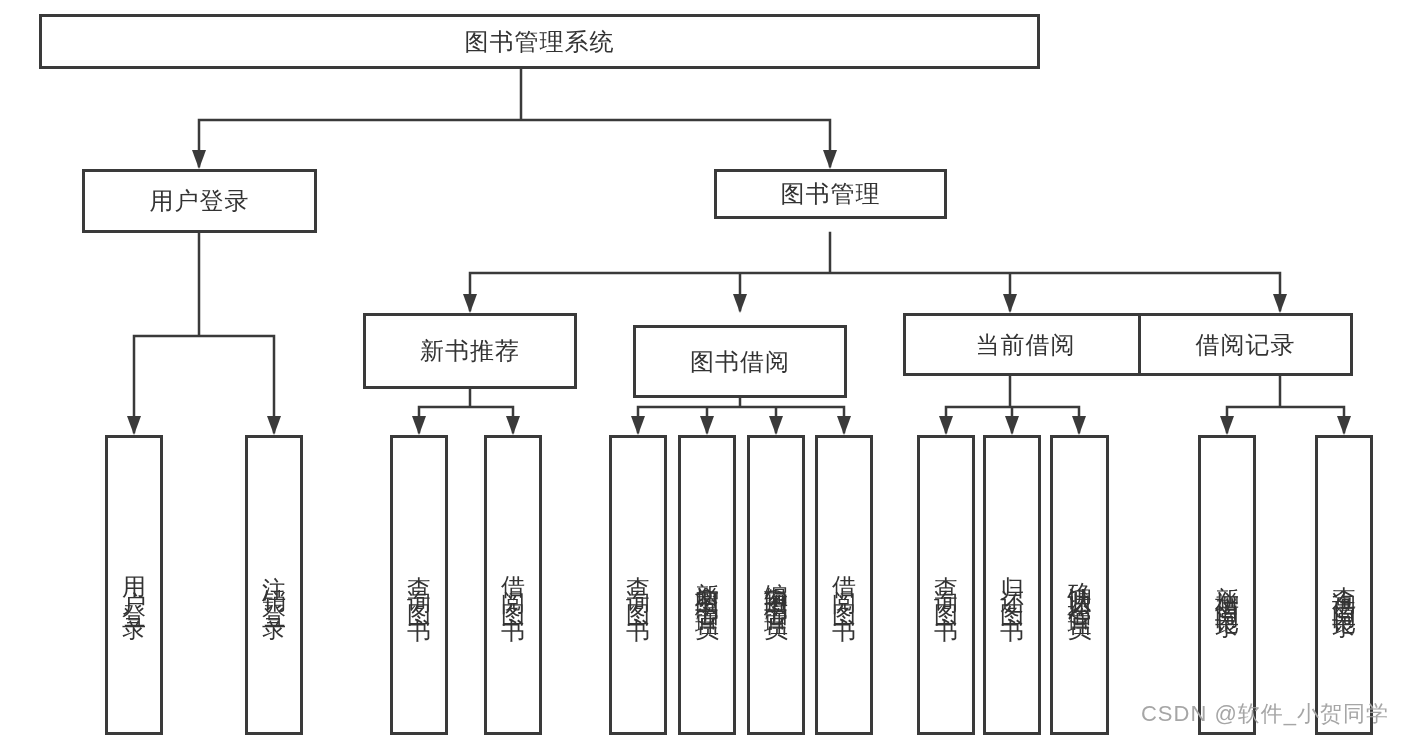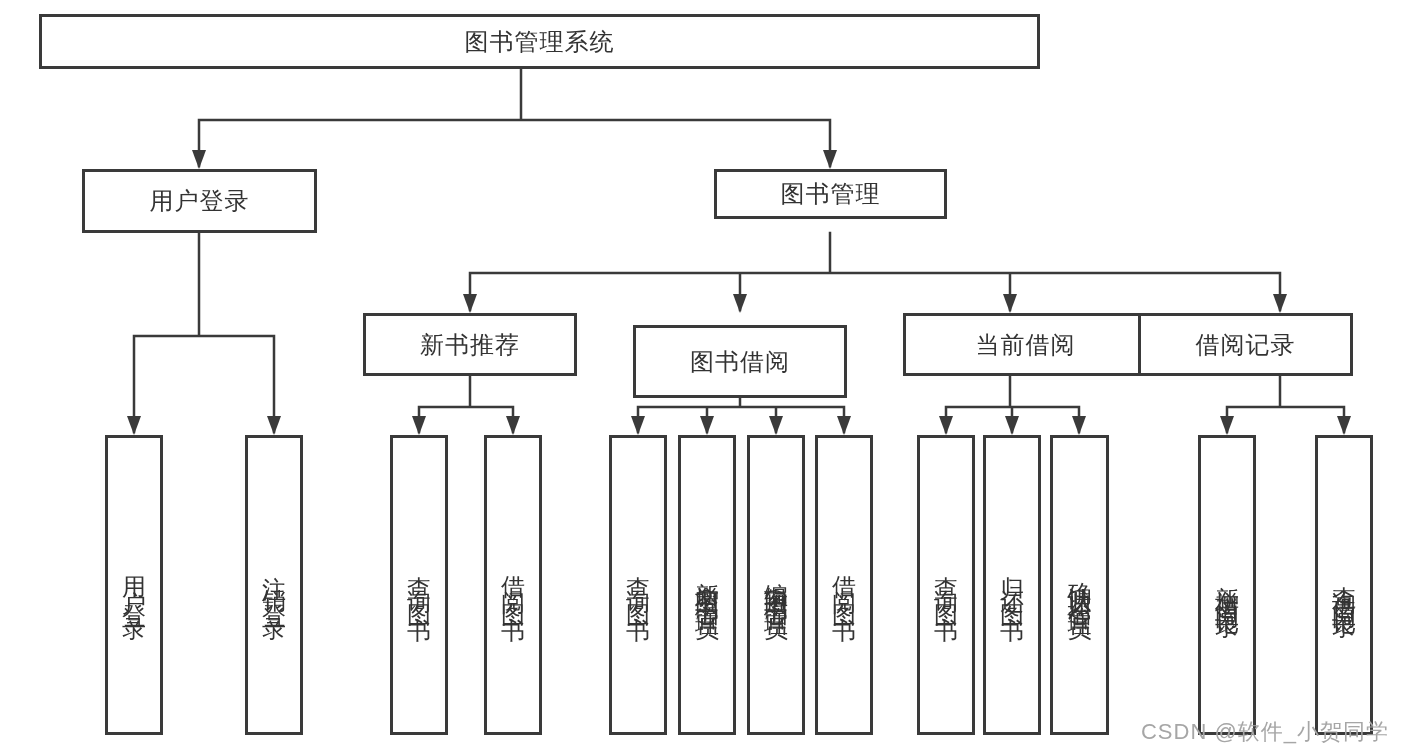--- a/index.html
+++ b/index.html
@@ -42,21 +42,21 @@
     writing-mode: vertical-rl;
     text-orientation: mixed;
     line-height: 1;
   }
   .ls-short { letter-spacing: 14px; }
   .ls-med   { letter-spacing: 6px;  }
   .ls-long  { letter-spacing: 5px;  }
   .watermark {
     position: absolute;
     right: 16px;
-    bottom: 0;
+    bottom: 18px;
     font-size: 22px;
     color: #a6a6a6;
     letter-spacing: 1px;
     z-index: 2;
     white-space: nowrap;
   }
 </style>
 </head>
 <body>
 
@@ -119,21 +119,21 @@
     <use href="#ah" transform="translate(1079,435)"></use>
     <use href="#ah" transform="translate(1227,435)"></use>
     <use href="#ah" transform="translate(1344,435)"></use>
   </svg>
 
   <div class="node" style="left:12px; top:14px; width:1001px; height:55px;margin-left:27px;">图书管理系统</div>
 
   <div class="node" style="left:82px; top:169px; width:235px; height:64px;">用户登录</div>
   <div class="node" style="left:714px; top:169px; width:233px; height:50px;">图书管理</div>
 
-  <div class="node" style="left:363px; top:313px; width:214px; height:63px;">新书推荐</div>
+  <div class="node" style="left:363px; top:313px; width:214px; height:76px;">新书推荐</div>
   <div class="node" style="left:633px; top:325px; width:214px; height:73px;">图书借阅</div>
   <div class="node" style="left:903px; top:313px; width:245px; height:63px;">当前借阅</div>
   <div class="node" style="left:1138px; top:313px; width:215px; height:63px;">借阅记录</div>
 
   <div class="node leaf" style="left:105px; width:58px;">
     <span class="ls-short">用户登录</span>
   </div>
   <div class="node leaf" style="left:245px; width:58px;">
     <span class="ls-short">注销登录</span>
   </div>

